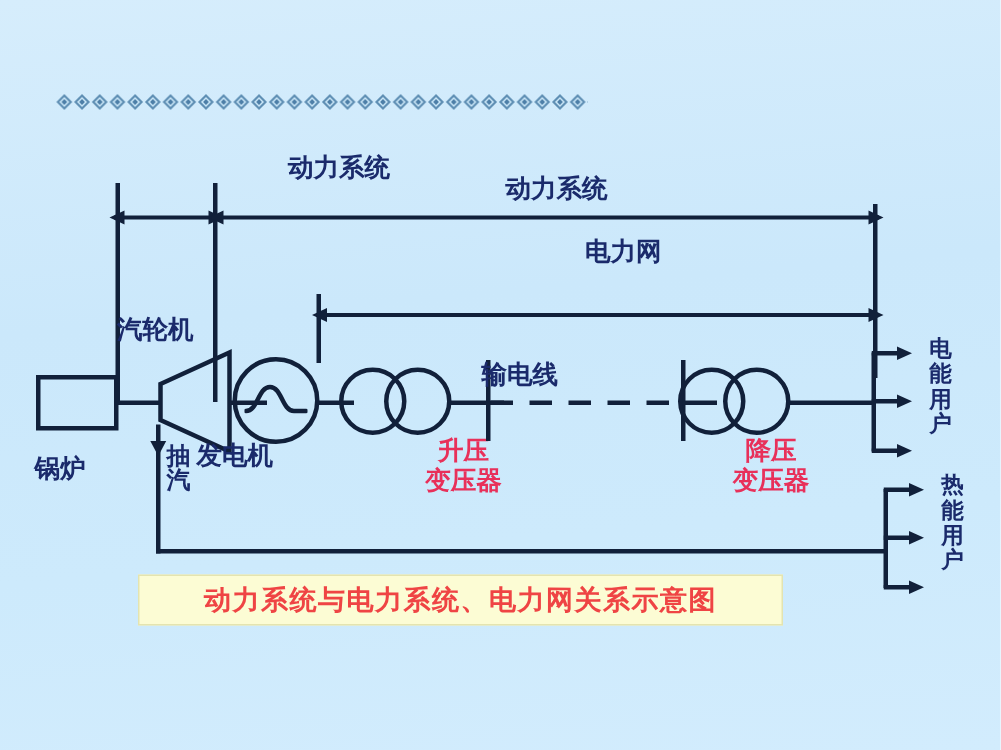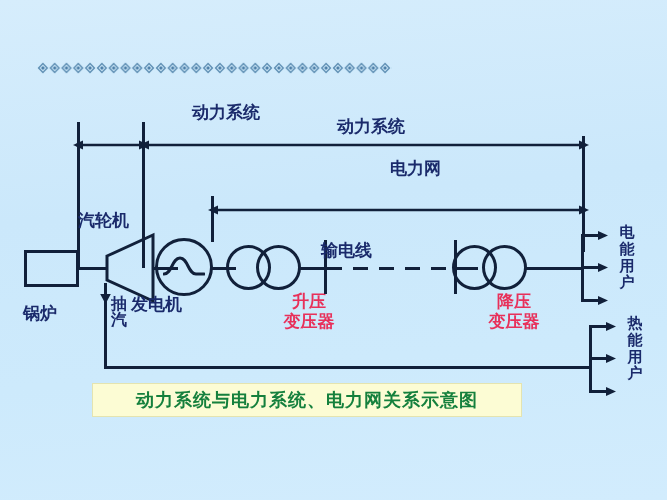--- a/index.html
+++ b/index.html
@@ -100,21 +100,21 @@
     height: 32px;
     background: #fcfcd4;
     border: 1px solid #e4e4b0;
     display: flex;
     align-items: center;
     justify-content: center;
   }
   #caption-text {
     font-size: 18px;
     font-weight: bold;
-    color: #15803d;
+    color: #ef4444;
     letter-spacing: 1px;
     white-space: nowrap;
   }
 
   svg { display: block; }
 </style>
 </head>
 <body>
 
 <div id="slide">

